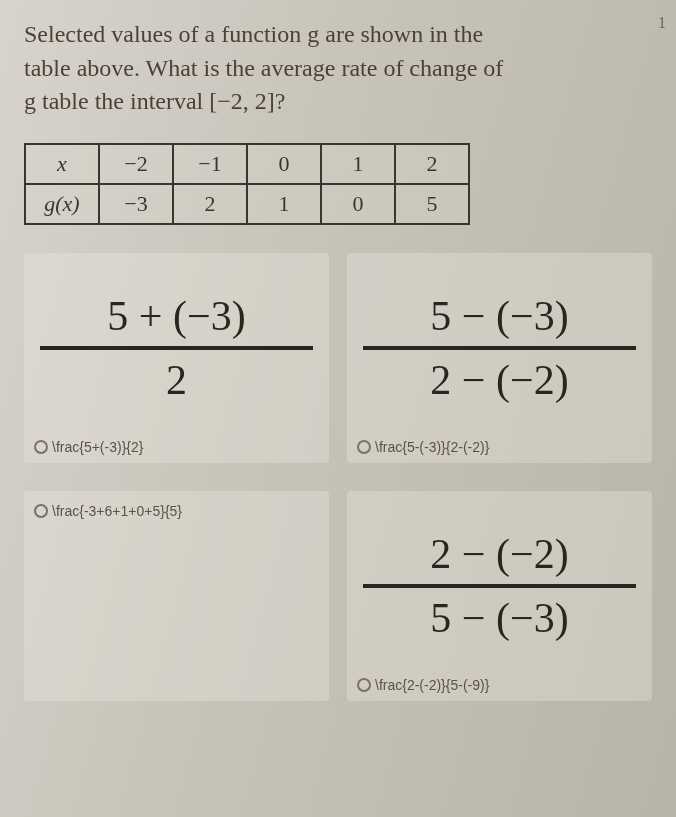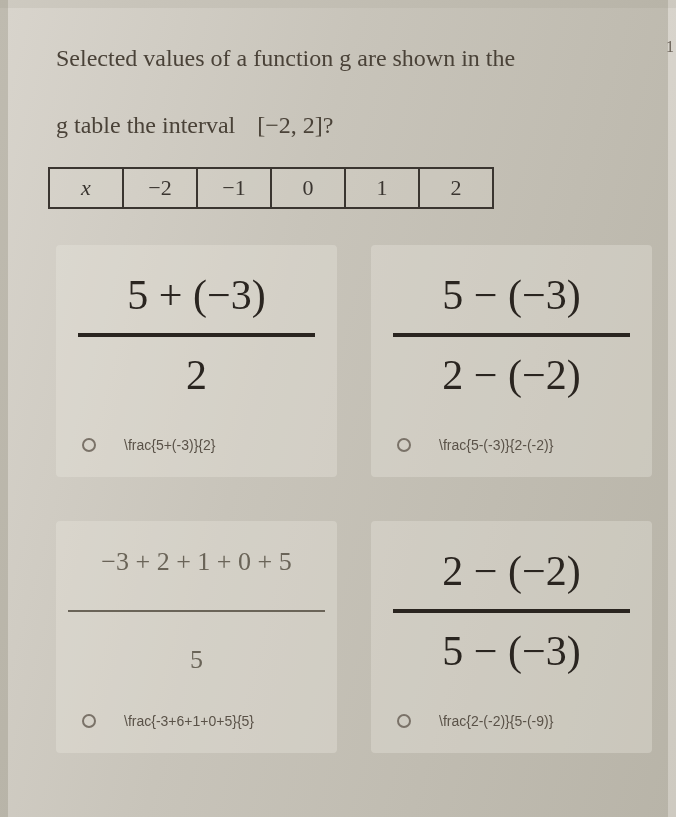--- a/index.html
+++ b/index.html
@@ -1,15 +1,15 @@
 <!DOCTYPE html>
 <html><head>
   <meta charset="utf-8">
   <style>
-    * { box-sizing: border-box; margin: 8px; padding: 0; }
+    * { box-sizing: border-box; margin: 0; padding: 0; }
     body {
       width: 676px;
       height: 817px;
       background: linear-gradient(105deg, #d8d4cc 0%, #c8c4ba 40%, #b8b4a8 100%);
       font-family: Georgia, 'Times New Roman', serif;
       padding: 18px 24px;
       color: #3a3530;
       overflow: hidden;
       position: relative;
     }
@@ -47,21 +47,21 @@
       padding: 8px 4px 8px 4px;
       display: flex;
       flex-direction: column;
       justify-content: space-between;
       min-height: 210px;
     }
     .frac {
       display: flex;
       flex-direction: column;
       align-items: center;
-      justify-content: space-between;
+      justify-content: center;
       flex: 1;
       font-family: 'Times New Roman', serif;
       color: #2a2520;
     }
     .frac .num, .frac .den {
       padding: 2px 8px;
       white-space: nowrap;
     }
     .frac .bar {
       width: 92%;
@@ -69,21 +69,21 @@
       background: #2a2520;
       margin: 4px 0;
     }
     .big .num, .big .den { font-size: 42px; }
     .big .bar { height: 4px; }
     .med .num, .med .den { font-size: 26px; color:#6a6458;}
     .med .bar { background:#6a6458; height:2px; width:100%;}
     .caption {
       display: flex;
       align-items: center;
-      gap: 12px;
+      gap: 4px;
       font-size: 14px;
       color: #5a5248;
       padding: 4px 6px 0 6px;
       font-family: Arial, sans-serif;
     }
     .radio {
       width: 14px;
       height: 14px;
       border: 2px solid #7a7268;
       border-radius: 50%;
@@ -97,33 +97,41 @@
       color: #6a6258;
     }
   </style>
 </head>
 <body>
 
 <div class="mark">1</div>
 
 <div class="question">
   <span>Selected values of a function g are shown in the</span><br>
-  <br>
+  <span>table above. What is the average rate of change of</span><br>
   <span>g table the interval </span><span class="bold">[−2, 2]?</span>
 </div>
 
 <table>
   <tbody>
       <tr>
     <td class="hdr">x</td>
     <td>−2</td>
     <td>−1</td>
     <td>0</td>
     <td>1</td>
     <td>2</td>
+  </tr>
+  <tr>
+    <td class="hdr">g(x)</td>
+    <td>−3</td>
+    <td>2</td>
+    <td>1</td>
+    <td>0</td>
+    <td>5</td>
   </tr>
 </tbody>
   </table>
 
 <div class="options">
 
   <div class="option">
     <div class="frac big">
       <div class="num">5 + (−3)</div>
       <div class="bar"></div>
@@ -141,25 +149,20 @@
       <div class="bar"></div>
       <div class="den">2 − (−2)</div>
     </div>
     <div class="caption">
       <span class="radio"></span>
       <span>\frac{5-(-3)}{2-(-2)}</span>
     </div>
   </div>
 
   <div class="option">
-    <div class="frac med">
-      <div class="num">−3 + 2 + 1 + 0 + 5</div>
-      <div class="bar"></div>
-      <div class="den">5</div>
-    </div>
     <div class="caption">
       <span class="radio"></span>
       <span>\frac{-3+6+1+0+5}{5}</span>
     </div>
   </div>
 
   <div class="option">
     <div class="frac big">
       <div class="num">2 − (−2)</div>
       <div class="bar"></div>

